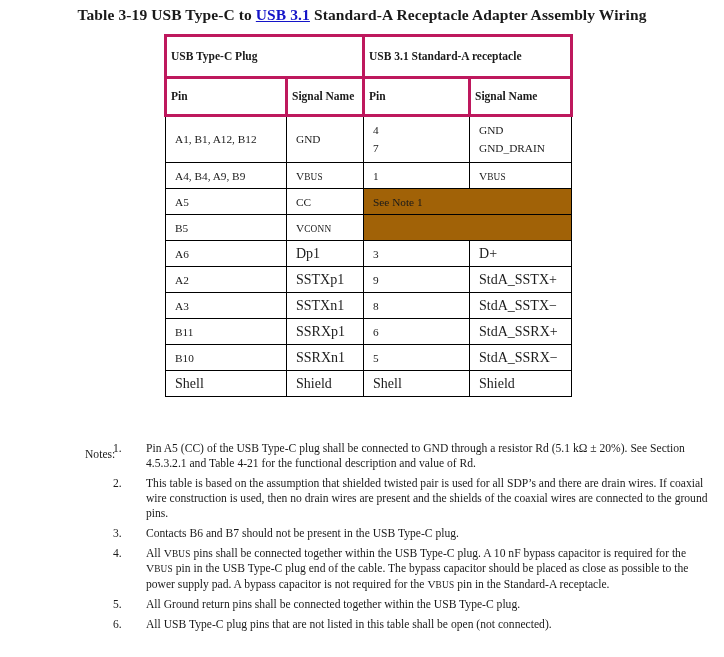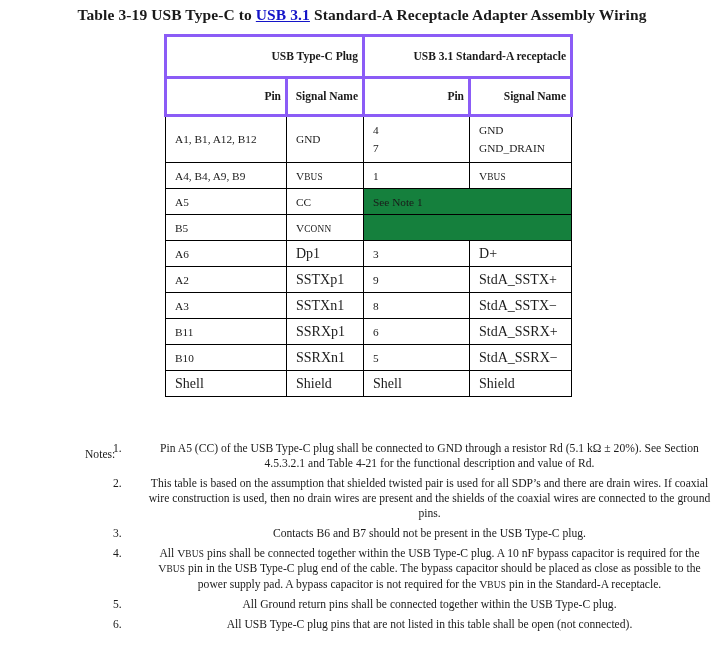--- a/index.html
+++ b/index.html
@@ -46,40 +46,40 @@
   }
   .wiring-table td, .wiring-table th {
     border: 1px solid #000;
     padding: 0 0 0 9px;
     vertical-align: middle;
     text-align: left;
     font-weight: normal;
   }
   
   .wiring-table tr.hdr-group th {
-    border: 3px solid #8b5cf6;
-    text-align: right;
+    border: 3px solid #be185d;
+    text-align: left;
     font-weight: bold;
     font-size: 11.5px;
     padding: 0 4px;
     line-height: 1.25;
   }
   .wiring-table tr.hdr-group.g1 th { height: 39px; }
   .wiring-table tr.hdr-group.g2 th { height: 35px; }
 
   .wiring-table tbody td { height: 25px; }
   .wiring-table tr.tall td { height: 45px; }
 
   
   col.c-pin1  { width: 121px; }
   col.c-sig1  { width: 77px;  }
   col.c-pin2  { width: 106px; }
   col.c-sig2  { width: 102px; }
 
-  .shaded { background: #15803d; }
+  .shaded { background: #a16207; }
   .two-line { line-height: 1.55; padding-top: 2px; }
 
   
   .sc { font-variant: normal; }
   .sc .big { font-size: 11.3px; }
   .sc .sm  { font-size: 9.3px; letter-spacing: 0.2px; }
 
   .mono {
     font-family: Liberation Serif, serif;
     font-size: 14px;
@@ -104,21 +104,21 @@
     display: flex;
     margin-bottom: 5px;
   }
   .note-num {
     width: 33px;
     flex: 0 0 33px;
     text-align: left;
   }
   .note-text {
     flex: 1 1 auto;
-    text-align: center;
+    text-align: left;
   }
 </style>
 </head>
 <body>
 
 <div class="doc-title">
   <span>Table 3-19  USB Type-C to </span><a class="link" href="#">USB 3.1</a><span> Standard-A Receptacle Adapter Assembly Wiring</span>
 </div>
 
 <table class="wiring-table">

